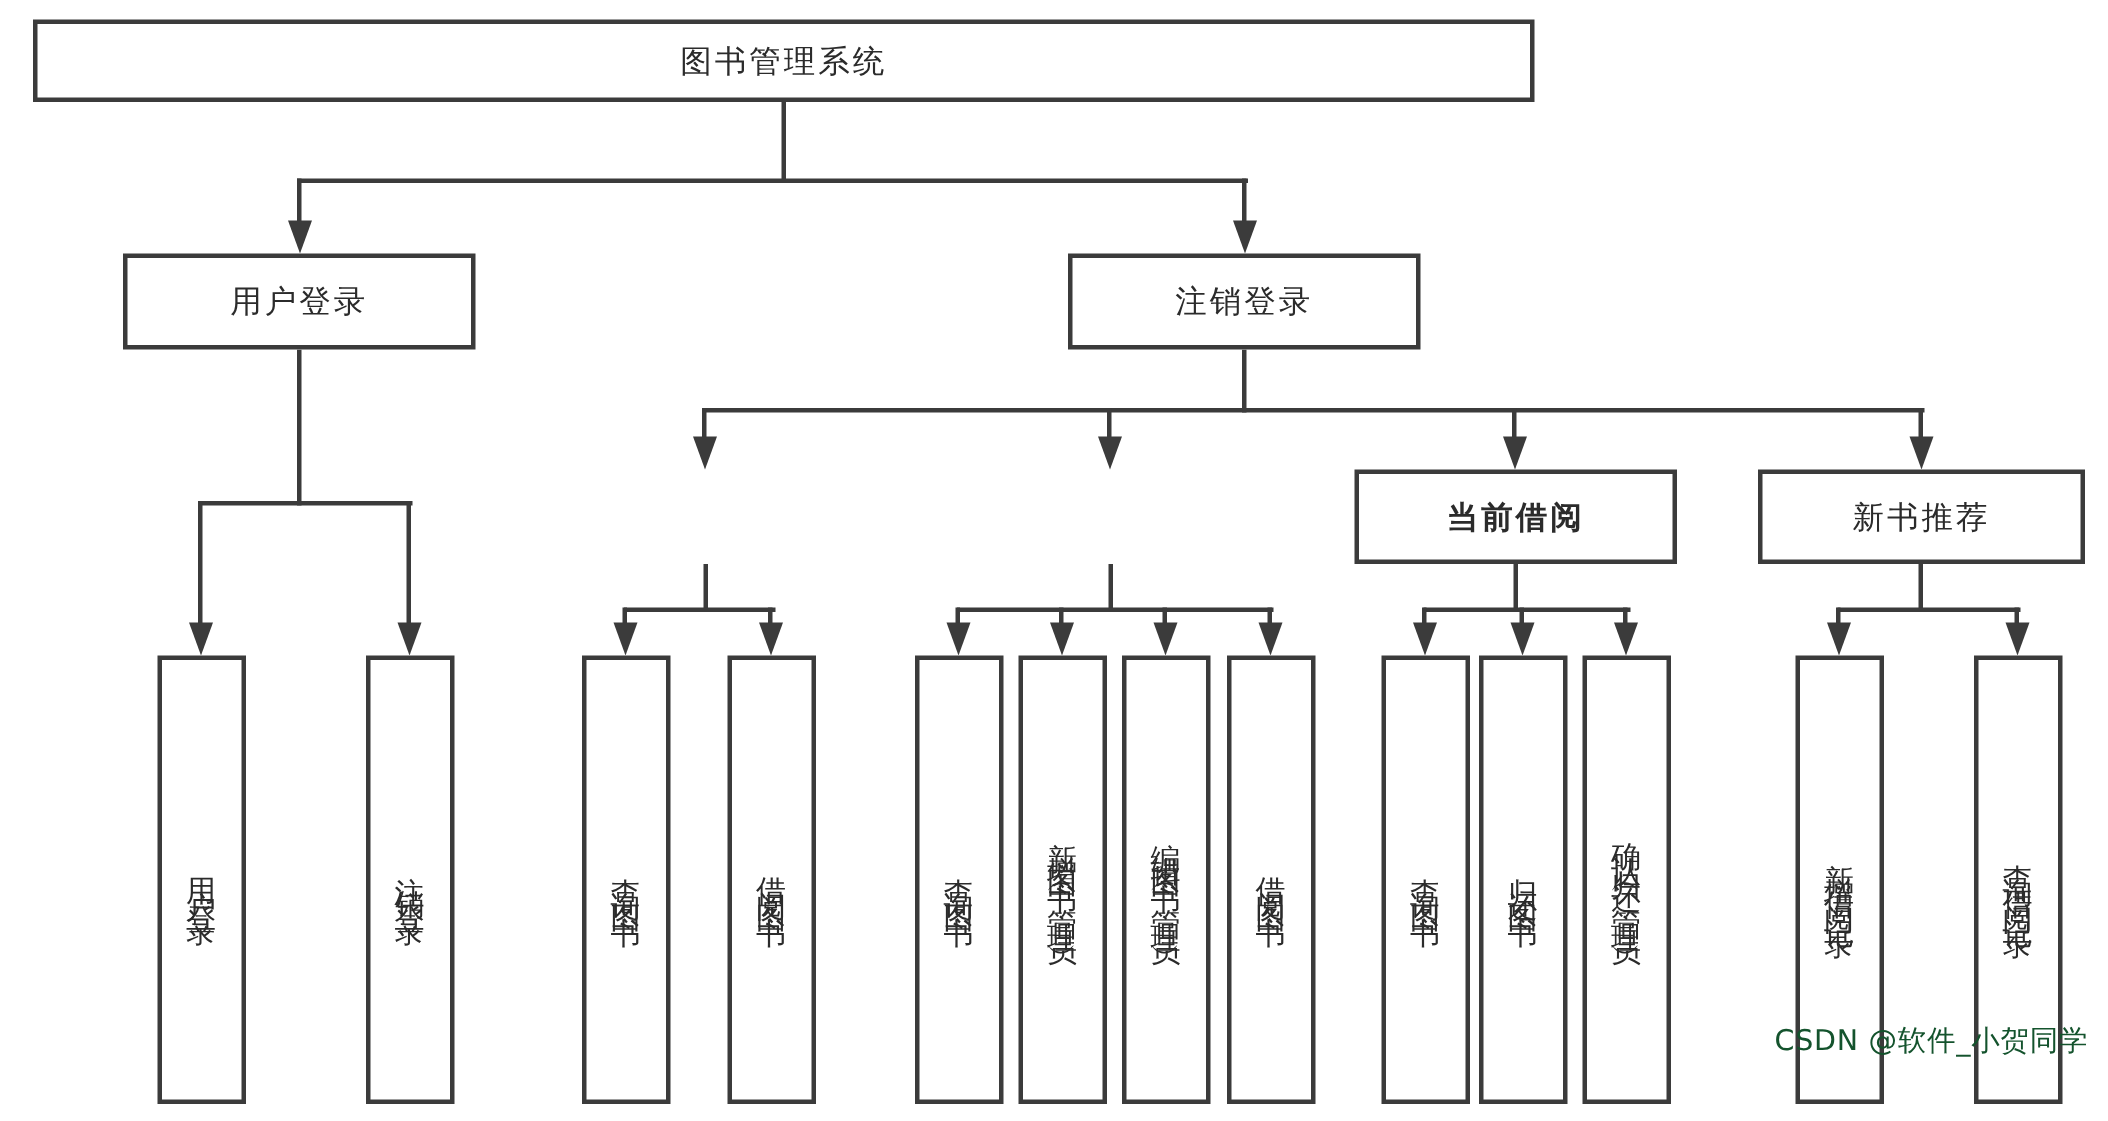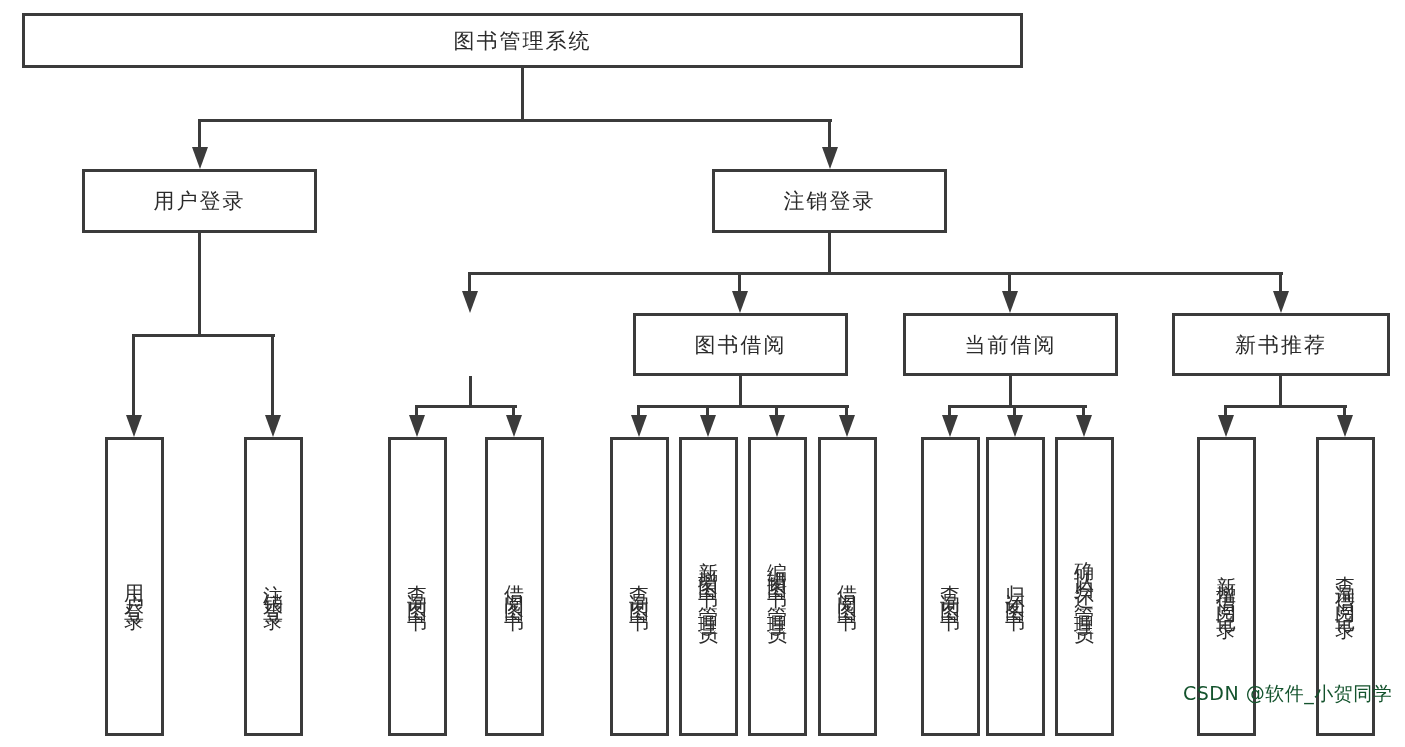--- a/index.html
+++ b/index.html
@@ -113,24 +113,21 @@
     <span>图书管理系统</span>
   </div>
 
   <div class="node" style="left:82px;top:169px;width:235px;height:64px;">
     <span>用户登录</span>
   </div>
   <div class="node" style="left:712px;top:169px;width:235px;height:64px;">
     <span>注销登录</span>
   </div>
 
-  <div class="node" style="left:633px;top:313px;width:215px;height:63px;">
-    <span>图书借阅</span>
-  </div>
-  <div class="node" style="left:903px;top:313px;width:215px;height:63px;">
+  <div class="node" style="left:903px;top:313px;width:215px;height:63px;font-weight:bold;">
     <span>当前借阅</span>
   </div>
   <div class="node" style="left:1172px;top:313px;width:218px;height:63px;">
     <span>新书推荐</span>
   </div>
 
   <div class="leaf" style="left:105px;">
     <span>用户登录</span>
   </div>
   <div class="leaf" style="left:244px;">

